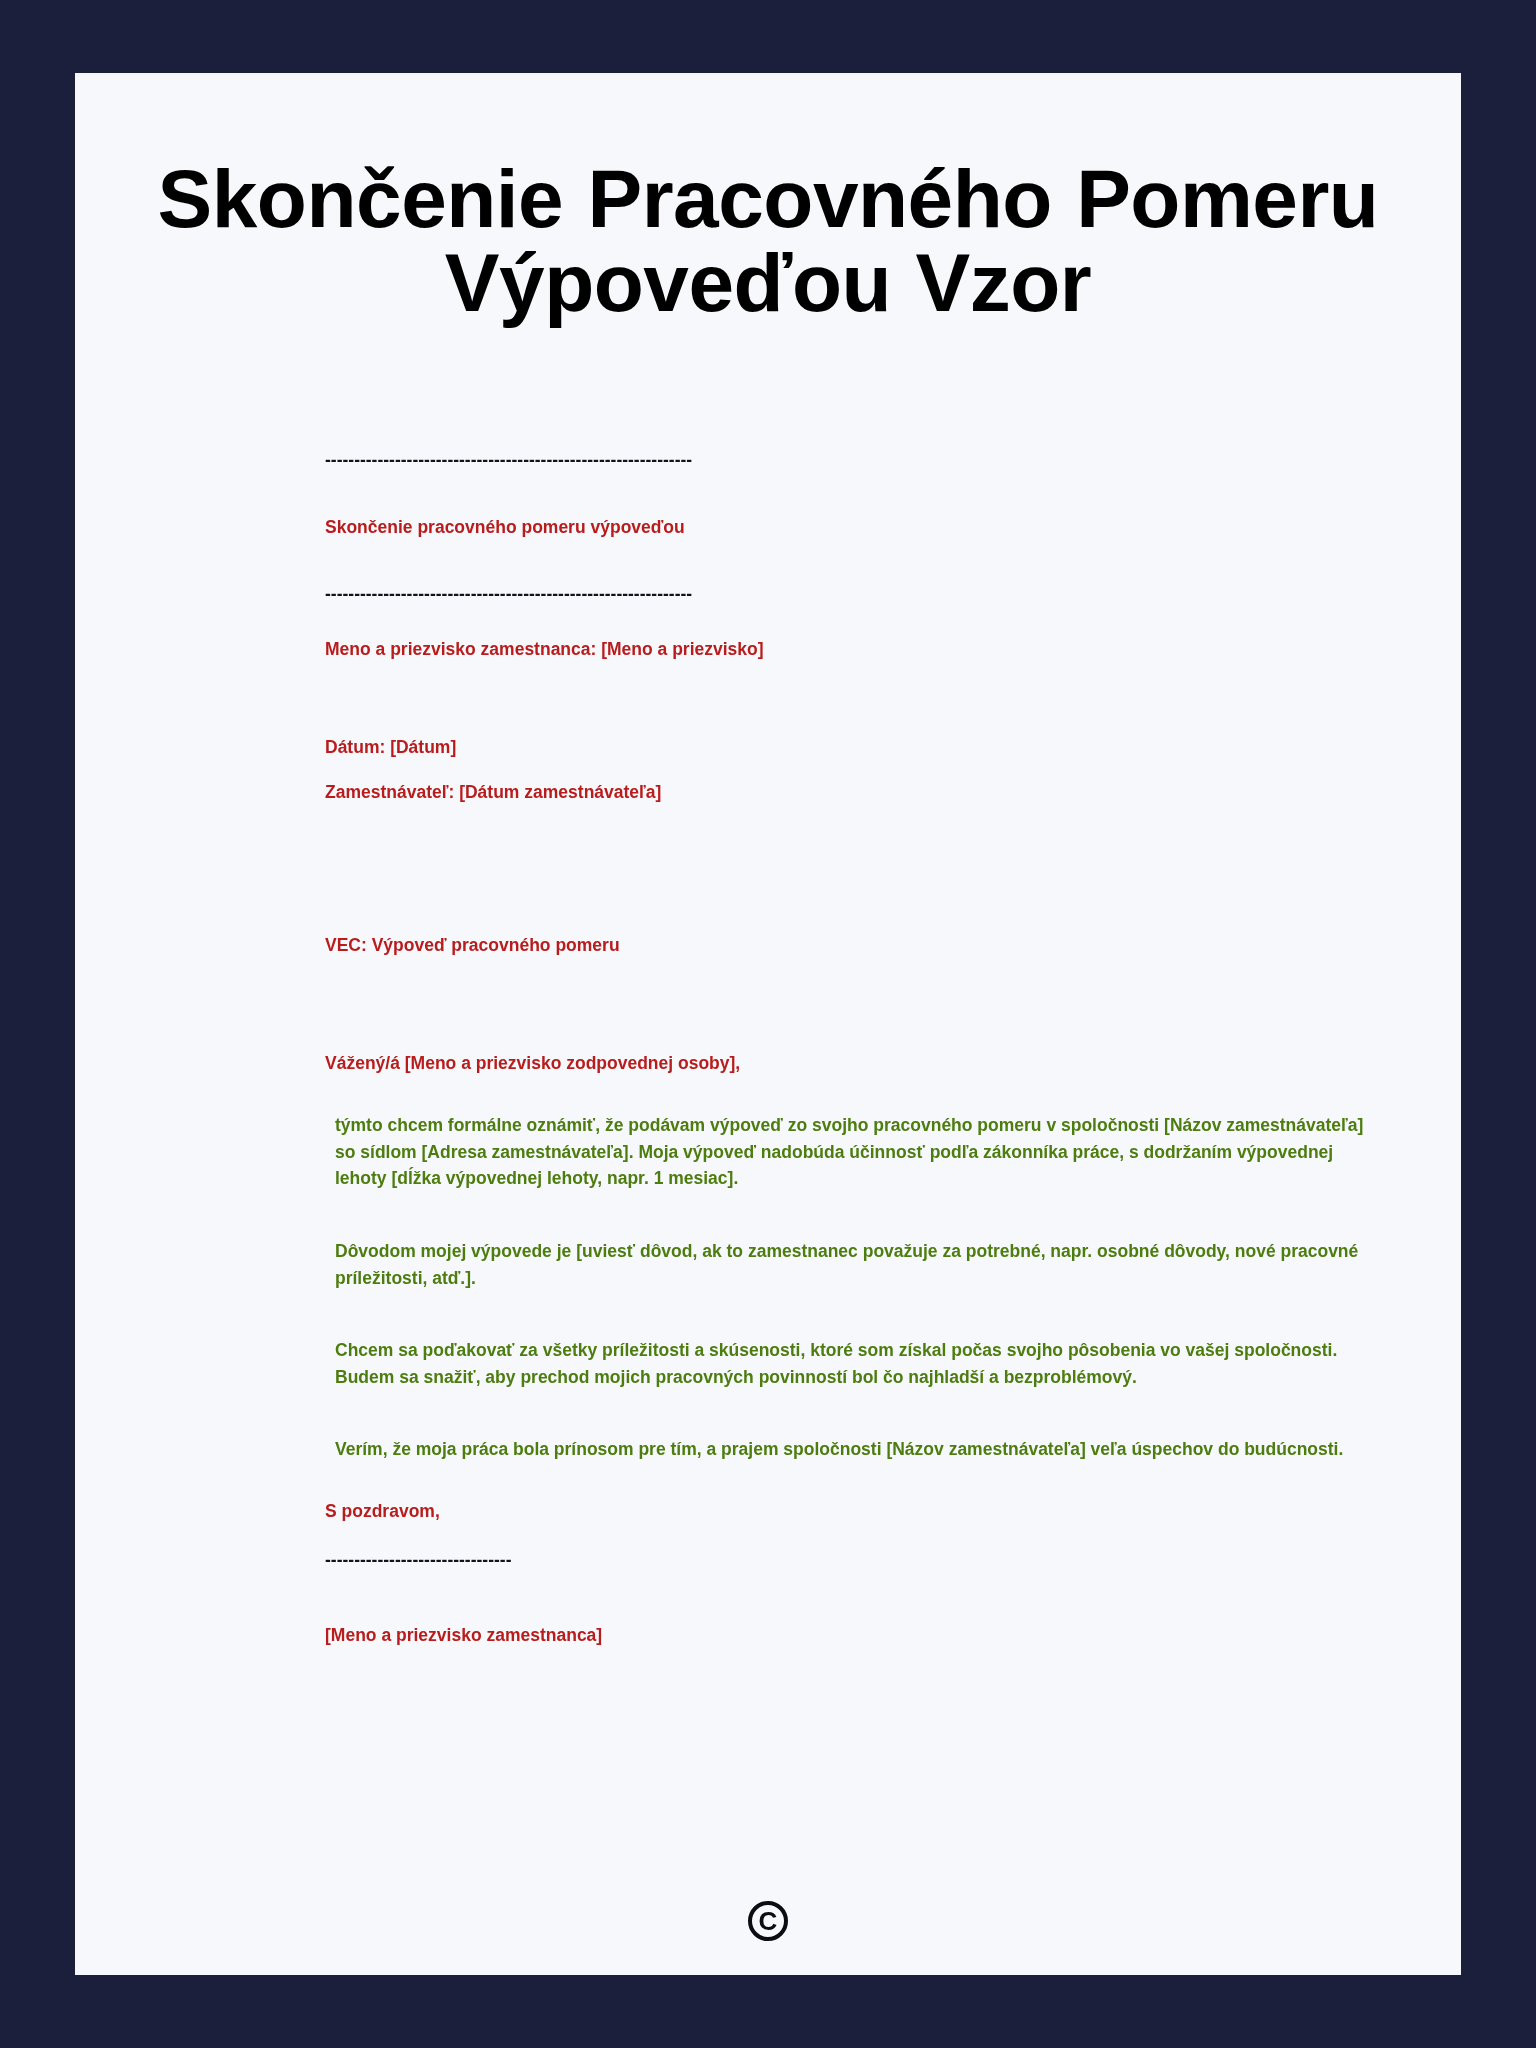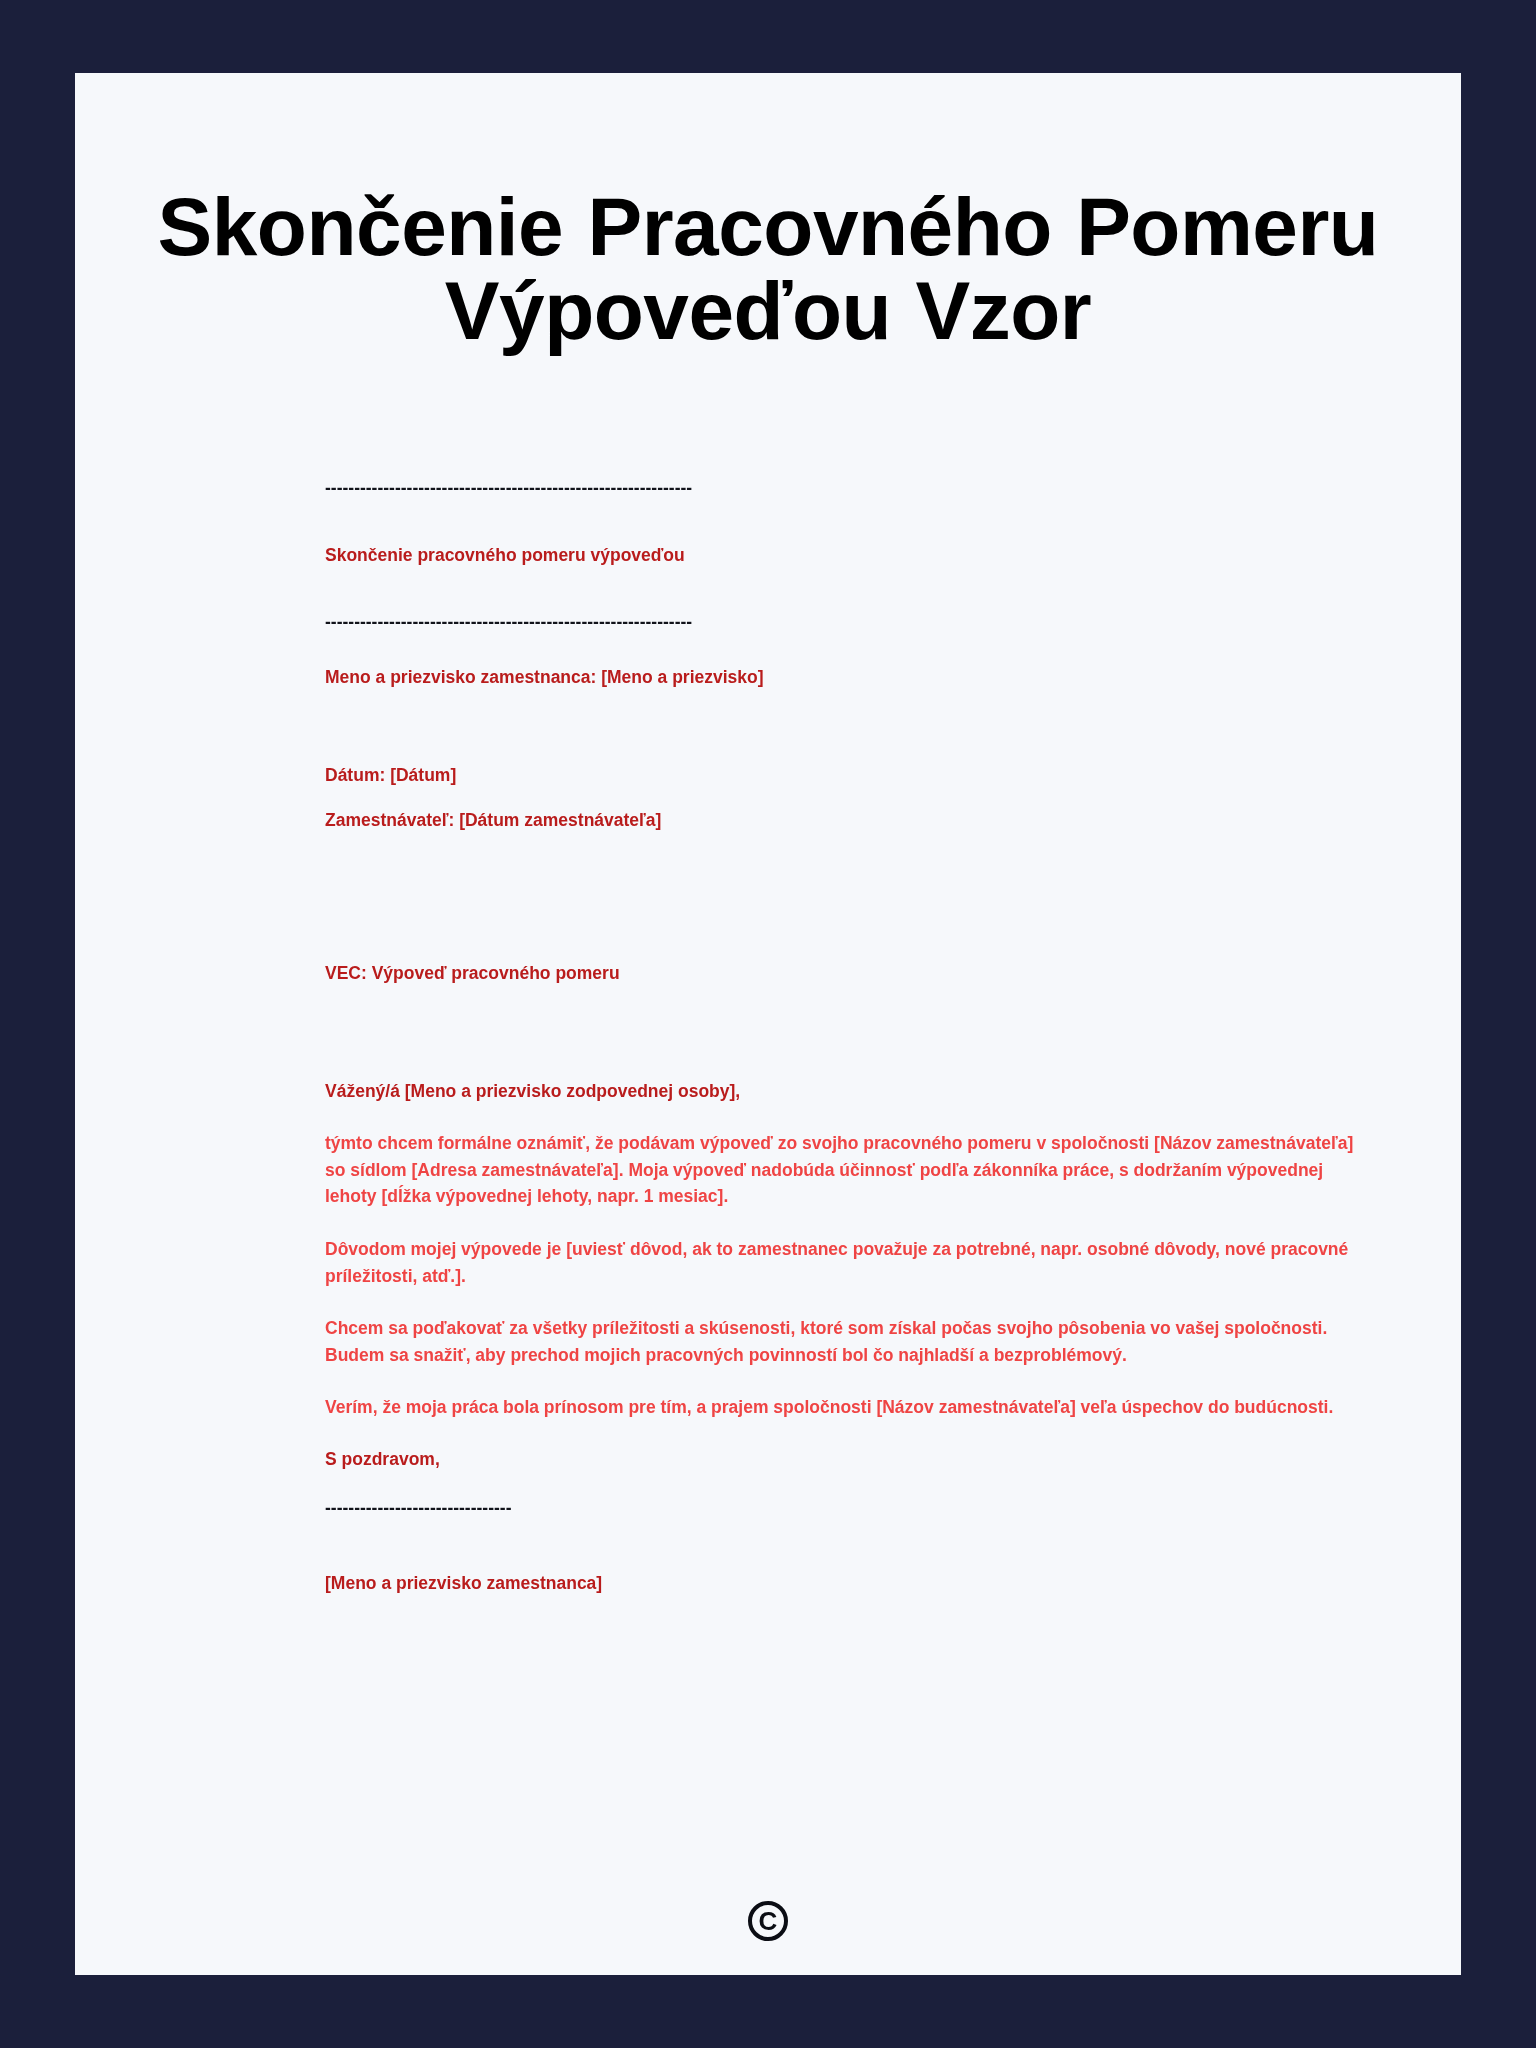--- a/index.html
+++ b/index.html
@@ -35,21 +35,21 @@
   }
 
   .doc-title {
     font-size: 82px;
     line-height: 1.03;
     font-weight: 700;
     color: #000000;
     text-align: center;
     letter-spacing: -0.5px;
     margin: 0;
-    padding: 112px 60px 0 60px;
+    padding: 84px 60px 0 60px;
     word-spacing: 2px;
   }
 
   .body-col {
     padding: 0 0 0 250px;
     margin-top: 80px;
     width: 1386px;
   }
 
   .blk {
@@ -73,24 +73,24 @@
   .sp-2 { height: 32px; }
   .sp-3 { height: 26px; }
   .sp-5 { height: 92px; }
   .sp-6 { height: 20px; }
   .sp-7 { height: 36px; }
   .sp-8 { height: 52px; }
 
   .para {
     font-size: 17.5px;
     font-weight: 700;
-    color: #ef4444;
+    color: #4d7c0f;
     line-height: 1.52;
     max-width: 1030px;
-    margin: 0;
+    margin: 10px;
   }
 
   .footer-mark {
     position: absolute;
     left: 0;
     right: 0;
     bottom: 34px;
     display: flex;
     justify-content: center;
     align-items: center;

